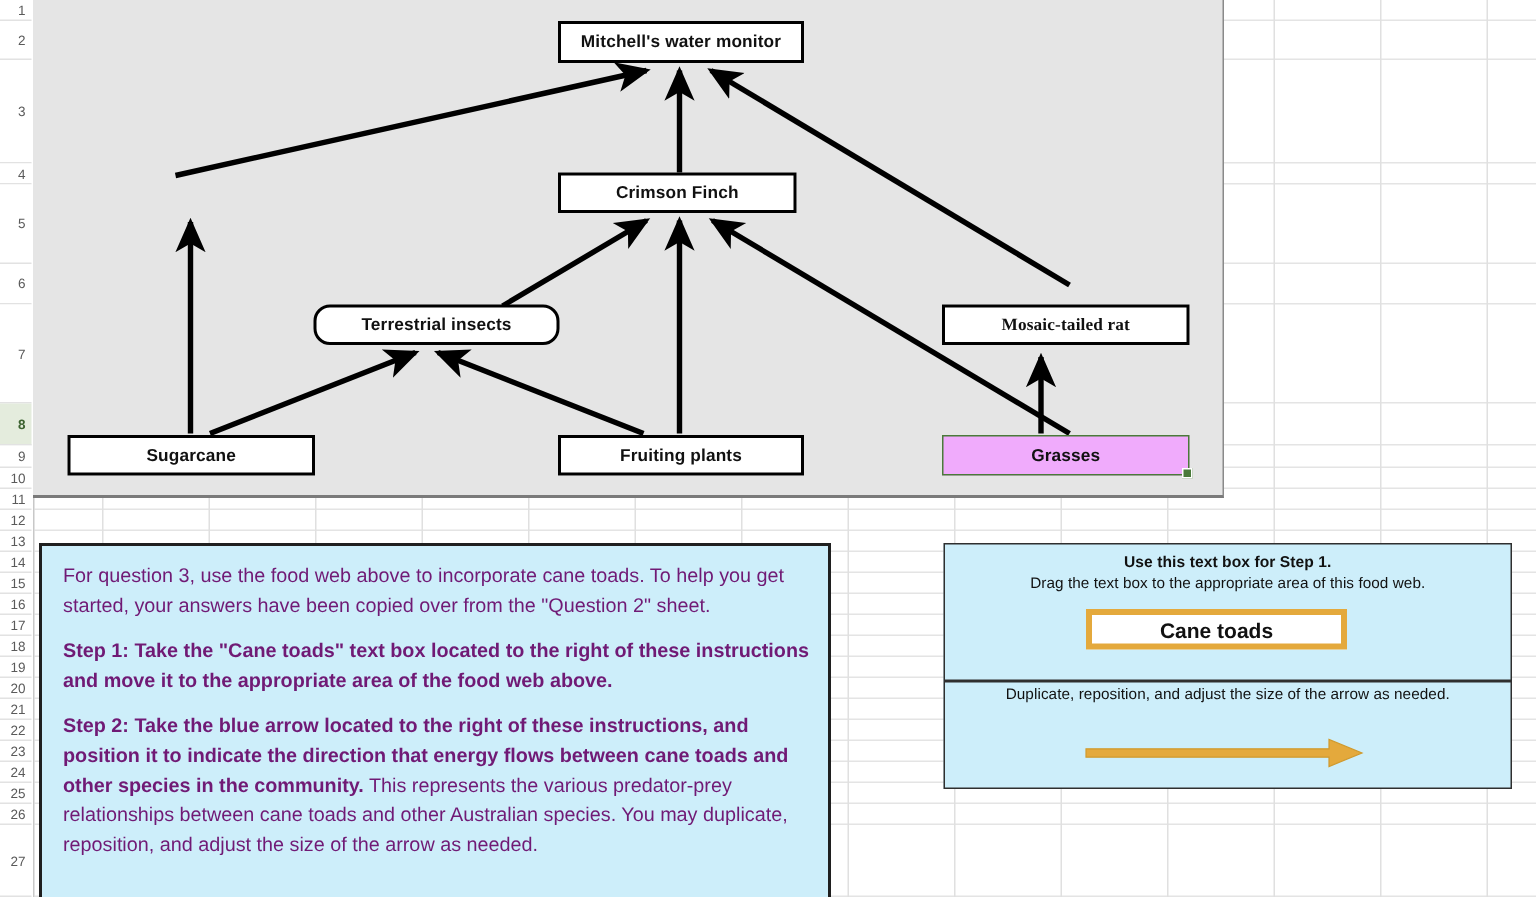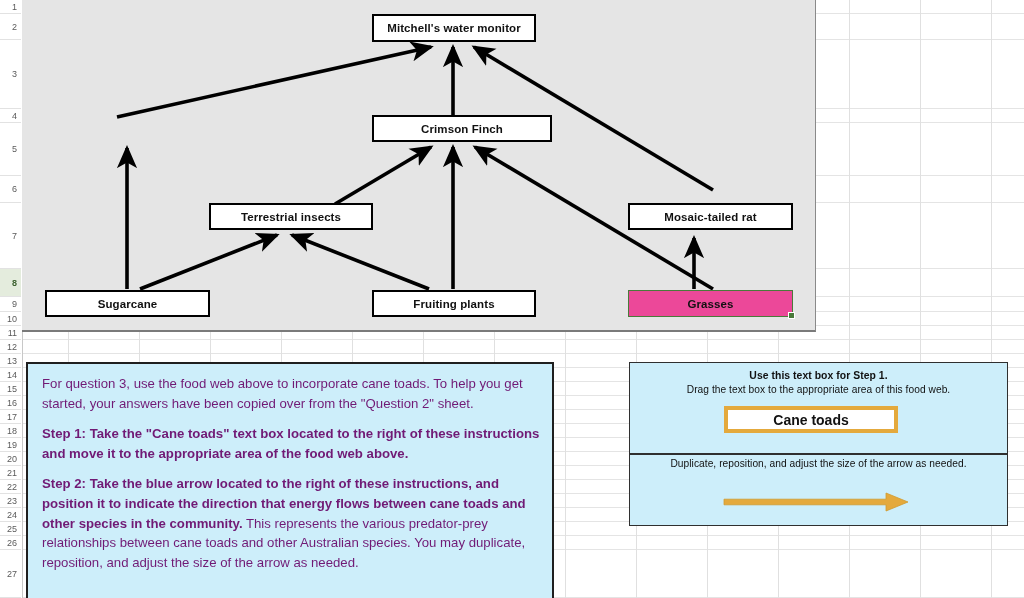--- a/index.html
+++ b/index.html
@@ -253,41 +253,41 @@
 
       <path d="M672,289 L672,238"></path>
     </g>
   </svg>
 
 
   <div class="node" style="left:350px;top:14px;width:164px;height:28px;">
     <span>Mitchell's water monitor</span>
   </div>
 
-  <div class="node" style="left:350px;top:115px;width:180px;height:27px;">
+  <div class="node" style="left:350px;top:115px;width:159px;height:27px;">
     <span>Crimson Finch</span>
   </div>
 
-  <div class="node" style="left:187px;top:203px;width:164px;height:27px;">
+  <div class="node" style="left:187px;top:203px;width:164px;height:27px;border-radius:11px;">
     <span>Terrestrial insects</span>
   </div>
 
-  <div class="node" style="left:606px;top:203px;width:165px;height:27px;">
+  <div class="node" style="left:606px;top:203px;width:165px;height:27px;font-family:Liberation Serif, serif;">
     <span>Mosaic-tailed rat</span>
   </div>
 
   <div class="node" style="left:23px;top:290px;width:165px;height:27px;align-items:center;">
     <span>Sugarcane</span>
   </div>
 
   <div class="node" style="left:350px;top:290px;width:164px;height:27px;text-align:center;">
     <span>Fruiting plants</span>
   </div>
 
-  <div class="node selected" style="left:606px;top:290px;width:165px;height:27px;background:#ec4899;">
+  <div class="node selected" style="left:606px;top:290px;width:165px;height:27px;background:#f0abfc;">
     <span>Grasses</span>
     <span class="fillhandle"></span>
   </div>
 </div>
 
 <div id="instructions" class="bluebox">
   <p>For question 3, use the food web above to incorporate cane toads. To help you get started, your answers have been copied over from the "Question 2" sheet.</p>
   <p class="gap"></p>
   <p><b>Step 1: Take the "Cane toads" text box located to the right of these instructions and move it to the appropriate area of the food web above.</b></p>
   <p class="gap"></p>

